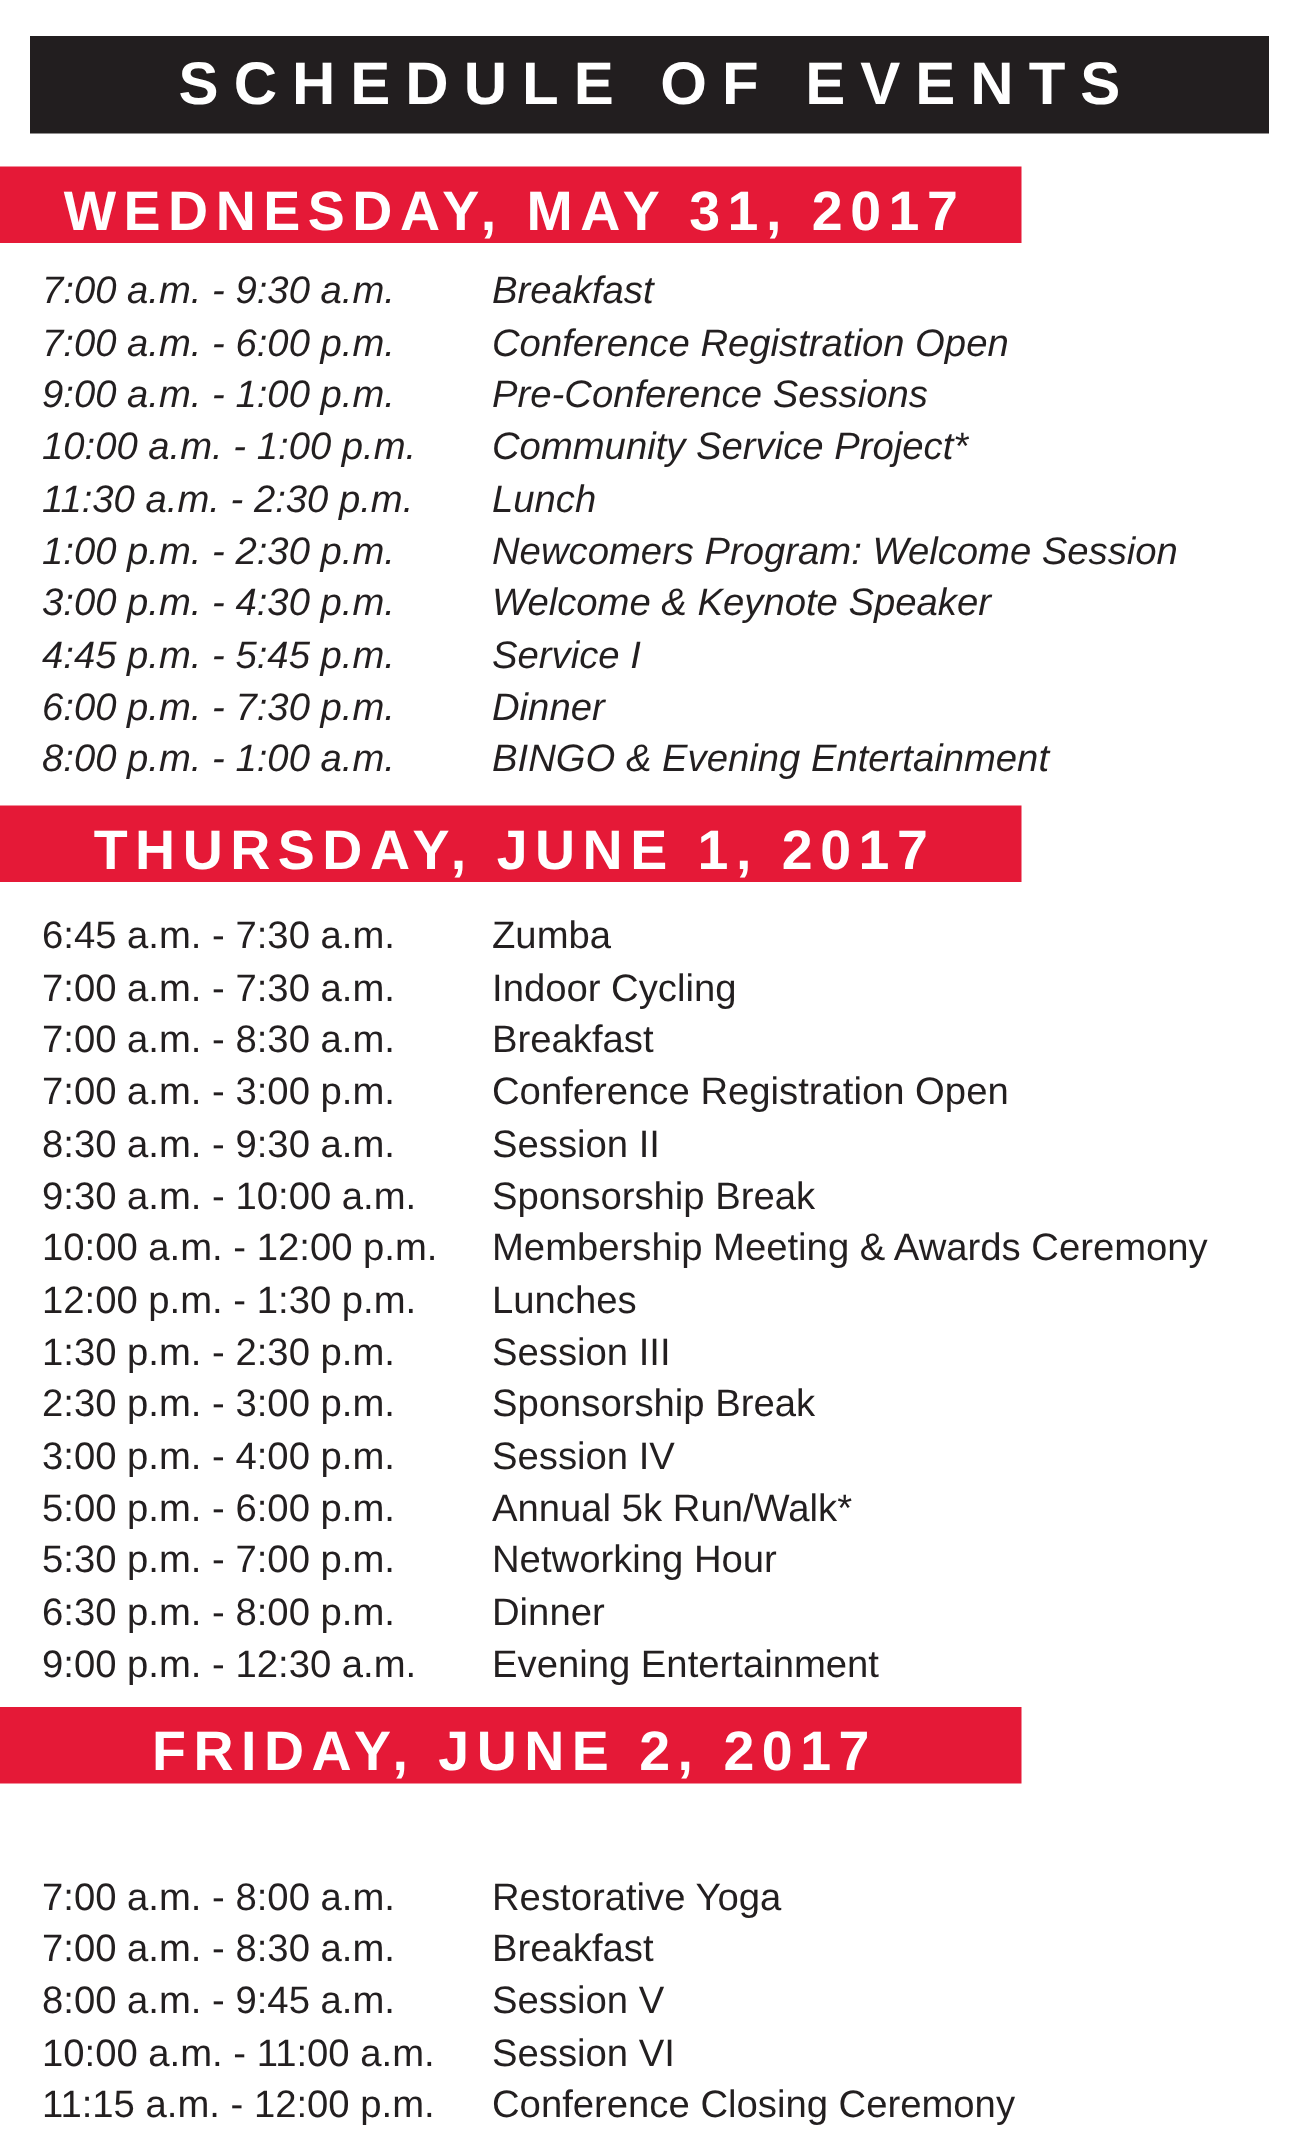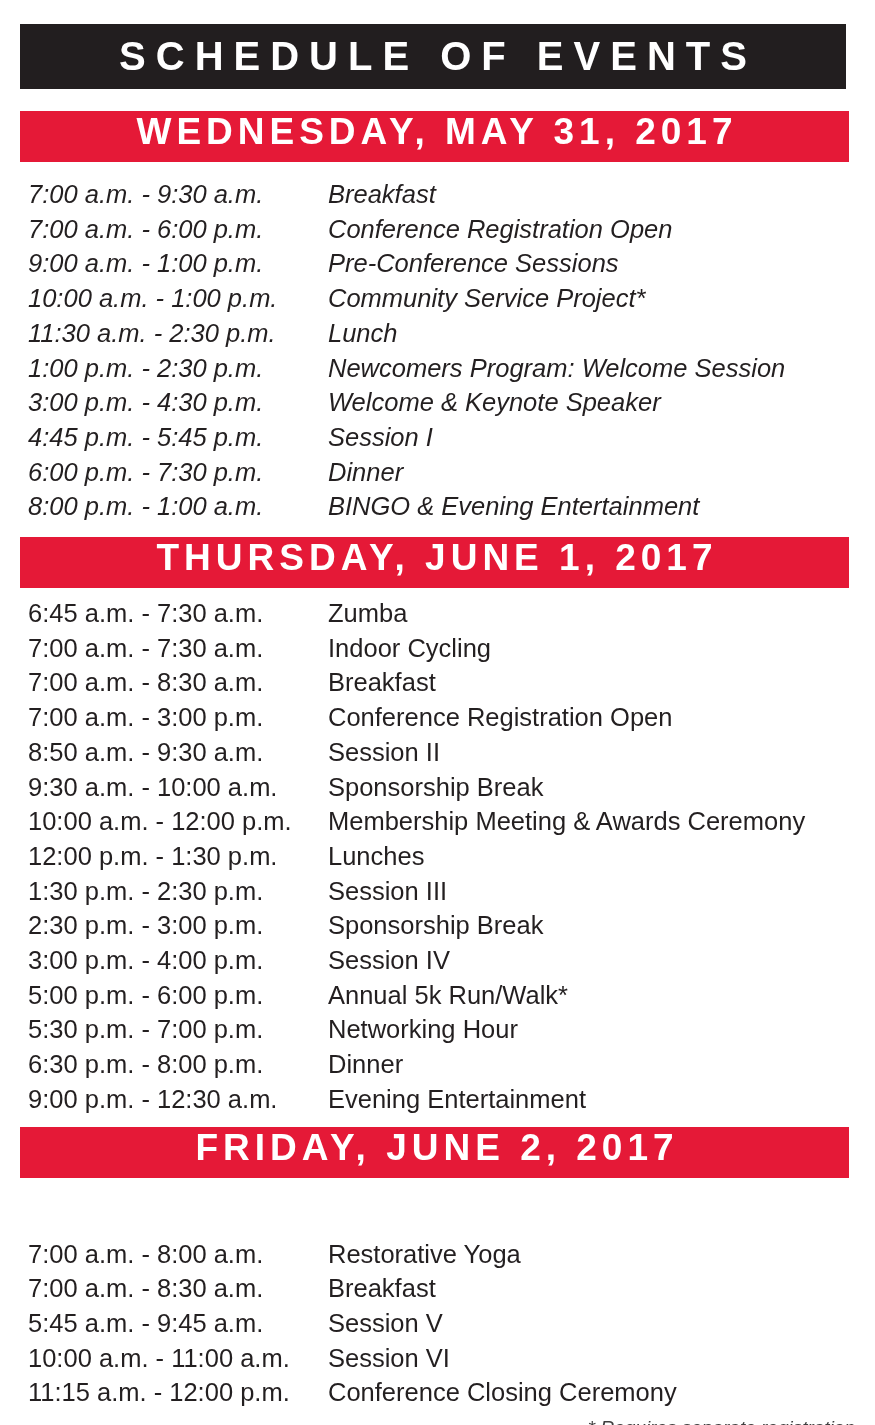--- a/index.html
+++ b/index.html
@@ -35,41 +35,40 @@
   .title-bar h1 {
     margin: 0;
     color: var(--bar-text);
     font-size: 40px;
     font-weight: bold;
     letter-spacing: 10px;
     padding-left: 10px; 
     white-space: nowrap;
   }
   .day-bar {
-    margin-left: 20px;
-    width: 829px;
+    width: 681px;
     height: 51px;
     background: var(--day-bg);
     display: flex;
-    align-items: flex-start;
+    align-items: flex-end;
     justify-content: center;
   }
   .day-bar h2 {
     margin: 0;
     color: var(--bar-text);
     font-size: 37px;
     font-weight: bold;
     letter-spacing: 5px;
     padding-left: 5px;
     white-space: nowrap;
   }
   .day:nth-of-type(1) .day-bar { margin-top: 22px; }
   .day:nth-of-type(1) .rows   { padding-top: 15px; font-style: italic; }
   .day:nth-of-type(2) .day-bar { margin-top: 13px; }
-  .day:nth-of-type(2) .rows   { padding-top: 8px; }
+  .day:nth-of-type(2) .rows   { padding-top: 19px; }
   .day:nth-of-type(3) .day-bar { margin-top: 10px; }
   .day:nth-of-type(3) .rows   { padding-top: 23px; margin-top: 36px; }
   .row {
     display: flex;
     line-height: 34.7px;
     font-size: 25.5px;
     color: var(--body-text);
   }
   .time {
     width: 300px;
@@ -128,21 +127,21 @@
           <div class="row">
             <span class="time">1:00 p.m. - 2:30 p.m.</span>
             <span class="event">Newcomers Program: Welcome Session</span>
           </div>
           <div class="row">
             <span class="time">3:00 p.m. - 4:30 p.m.</span>
             <span class="event">Welcome &amp; Keynote Speaker</span>
           </div>
           <div class="row">
             <span class="time">4:45 p.m. - 5:45 p.m.</span>
-            <span class="event">Session I</span>
+            <span class="event">Service I</span>
           </div>
           <div class="row">
             <span class="time">6:00 p.m. - 7:30 p.m.</span>
             <span class="event">Dinner</span>
           </div>
           <div class="row">
             <span class="time">8:00 p.m. - 1:00 a.m.</span>
             <span class="event">BINGO &amp; Evening Entertainment</span>
           </div>
         </div>
@@ -162,21 +161,21 @@
           </div>
           <div class="row">
             <span class="time">7:00 a.m. - 8:30 a.m.</span>
             <span class="event">Breakfast</span>
           </div>
           <div class="row">
             <span class="time">7:00 a.m. - 3:00 p.m.</span>
             <span class="event">Conference Registration Open</span>
           </div>
           <div class="row">
-            <span class="time">8:50 a.m. - 9:30 a.m.</span>
+            <span class="time">8:30 a.m. - 9:30 a.m.</span>
             <span class="event">Session II</span>
           </div>
           <div class="row">
             <span class="time">9:30 a.m. - 10:00 a.m.</span>
             <span class="event">Sponsorship Break</span>
           </div>
           <div class="row">
             <span class="time">10:00 a.m. - 12:00 p.m.</span>
             <span class="event">Membership Meeting &amp; Awards Ceremony</span>
           </div>
@@ -221,21 +220,21 @@
         <div class="rows">
           <div class="row">
             <span class="time">7:00 a.m. - 8:00 a.m.</span>
             <span class="event">Restorative Yoga</span>
           </div>
           <div class="row">
             <span class="time">7:00 a.m. - 8:30 a.m.</span>
             <span class="event">Breakfast</span>
           </div>
           <div class="row">
-            <span class="time">5:45 a.m. - 9:45 a.m.</span>
+            <span class="time">8:00 a.m. - 9:45 a.m.</span>
             <span class="event">Session V</span>
           </div>
           <div class="row">
             <span class="time">10:00 a.m. - 11:00 a.m.</span>
             <span class="event">Session VI</span>
           </div>
           <div class="row">
             <span class="time">11:15 a.m. - 12:00 p.m.</span>
             <span class="event">Conference Closing Ceremony</span>
           </div>

